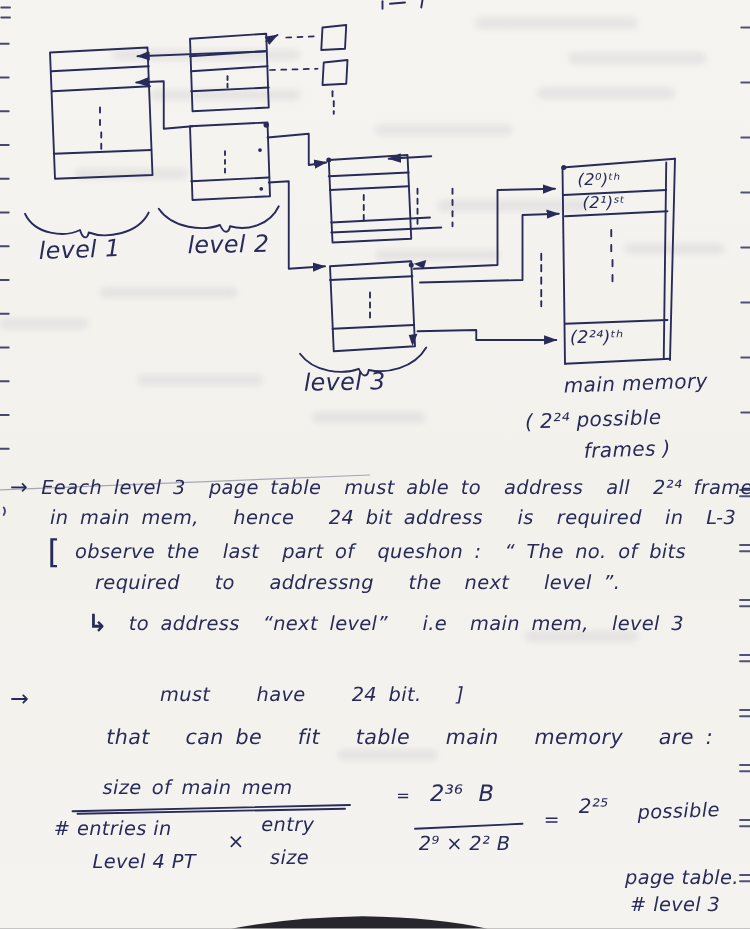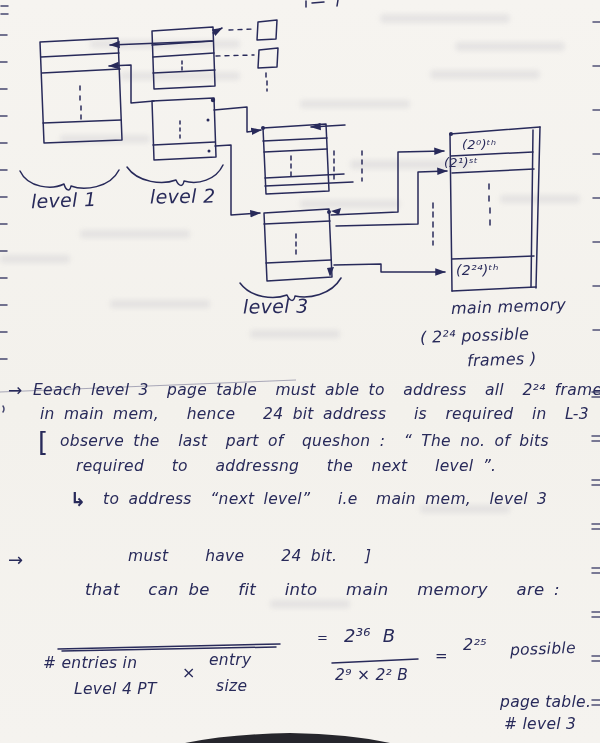--- a/index.html
+++ b/index.html
@@ -236,36 +236,37 @@
   </svg>
 
   <div class="hw" style="left:31px;top:190px;font-size:19px;transform:rotate(-2deg);">level 1</div>
   <div class="hw" style="left:150px;top:186px;font-size:19px;transform:rotate(-1deg);">level 2</div>
   <div class="hw" style="left:243px;top:296px;font-size:19px;transform:rotate(-1deg);">level 3</div>
   <div class="hw" style="left:451px;top:298px;font-size:16px;transform:rotate(-2deg);">main memory</div>
   <div class="hw" style="left:420px;top:327px;font-size:16px;transform:rotate(-2deg);">( 2²⁴ possible</div>
   <div class="hw" style="left:467px;top:351px;font-size:16px;transform:rotate(-2deg);">frames )</div>
 
   <div class="hw" style="left:462px;top:138px;font-size:13px;">(2⁰)ᵗʰ</div>
-  <div class="hw" style="left:444px;top:156px;font-size:13px;">(2¹)ˢᵗ</div>
+  <div class="hw" style="left:466px;top:156px;font-size:13px;">(2¹)ˢᵗ</div>
   <div class="hw" style="left:456px;top:263px;font-size:14px;">(2²⁴)ᵗʰ</div>
 
   <div class="hw" style="left:8px;top:381px;font-size:17px;">→</div>
   <div class="hw" style="left:33px;top:382px;font-size:15.5px;word-spacing:4px;">Eeach level 3  page table  must able to  address  all  2²⁴ frames</div>
   <div class="hw" style="left:40px;top:406px;font-size:15.5px;word-spacing:4px;">in main mem,   hence   24 bit address   is  required  in  L-3</div>
   <div class="hw" style="left:38px;top:428px;font-size:26px;font-style:normal;">[</div>
   <div class="hw" style="left:60px;top:433px;font-size:15.5px;word-spacing:4px;">observe the  last  part of  queshon :  “ The no. of bits</div>
   <div class="hw" style="left:76px;top:458px;font-size:15.5px;word-spacing:4px;">required   to   addressng   the  next   level ”.</div>
   <div class="hw" style="left:70px;top:489px;font-size:19px;font-weight:bold;">↳</div>
   <div class="hw" style="left:103px;top:491px;font-size:15.5px;word-spacing:4px;">to address  “next level”   i.e  main mem,  level 3</div>
   <div class="hw" style="left:128px;top:516px;font-size:15.5px;word-spacing:4px;margin-top:32px;">must    have    24 bit.   ]</div>
 
   <div class="hw" style="left:8px;top:550px;font-size:18px;">→</div>
-  <div class="hw" style="left:85px;top:581px;font-size:16.5px;word-spacing:4px;">that   can be   fit   into   main   memory   are :</div>
-
+  <div class="hw" style="left:85px;top:581px;font-size:16.5px;word-spacing:4px;">that   can be   fit   table   main   memory   are :</div>
+
+  <div class="hw" style="left:82px;top:622px;font-size:15.5px;word-spacing:3px;">size of main mem</div>
   <div class="hw" style="left:43px;top:655px;font-size:15.5px;"># entries in</div>
   <div class="hw" style="left:74px;top:681px;font-size:15.5px;">Level 4 PT</div>
   <div class="hw" style="left:182px;top:664px;font-size:16px;">×</div>
   <div class="hw" style="left:209px;top:652px;font-size:15.5px;">entry</div>
   <div class="hw" style="left:216px;top:678px;font-size:15.5px;text-align:center;">size</div>
   <div class="hw" style="left:317px;top:631px;font-size:13px;">=</div>
   <div class="hw" style="left:344px;top:626px;font-size:18px;">2³⁶  B</div>
   <div class="hw" style="left:335px;top:667px;font-size:15.5px;">2⁹ × 2² B</div>
   <div class="hw" style="left:435px;top:648px;font-size:15px;">=</div>
   <div class="hw" style="left:463px;top:636px;font-size:16px;">2²⁵</div>

